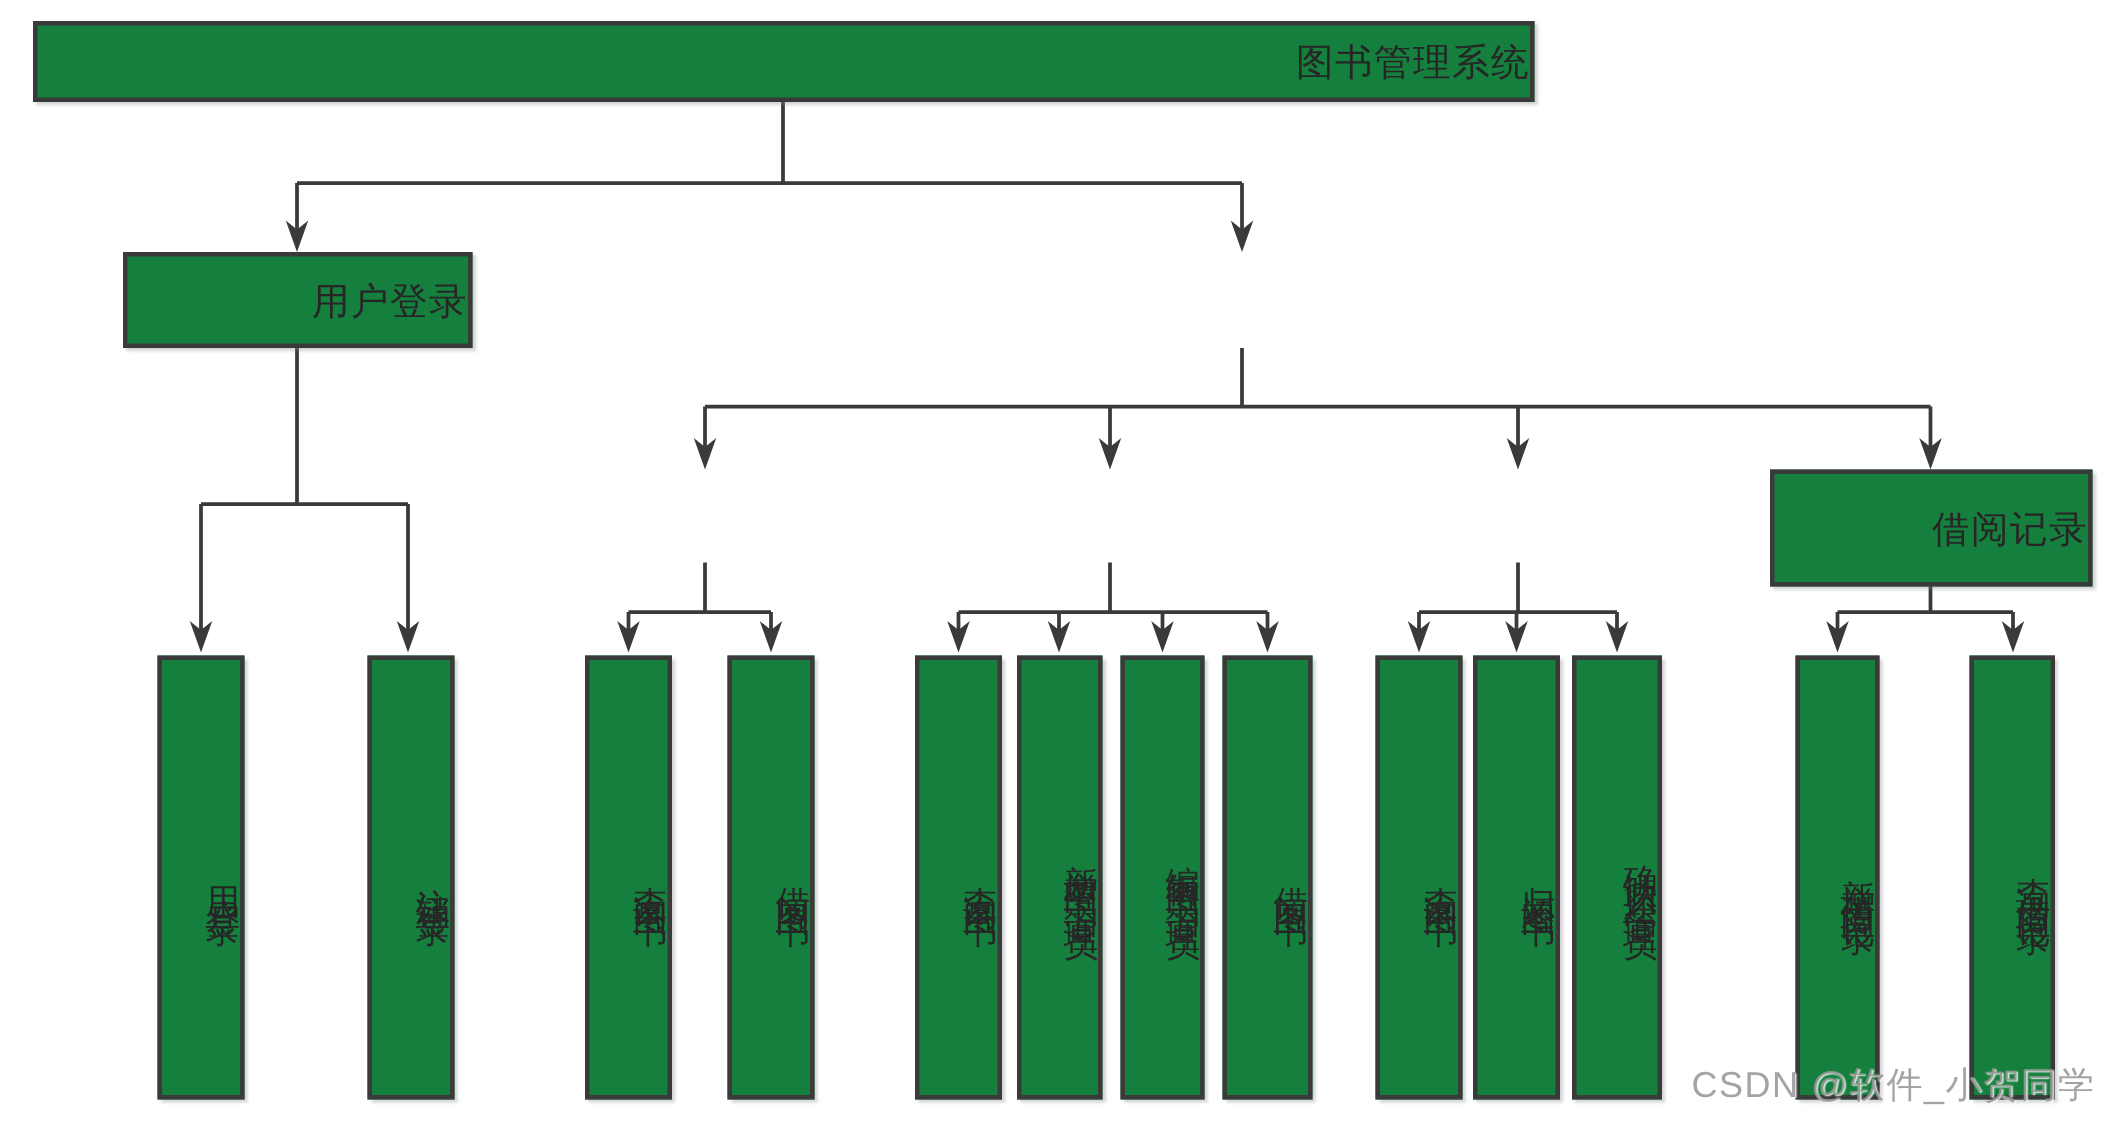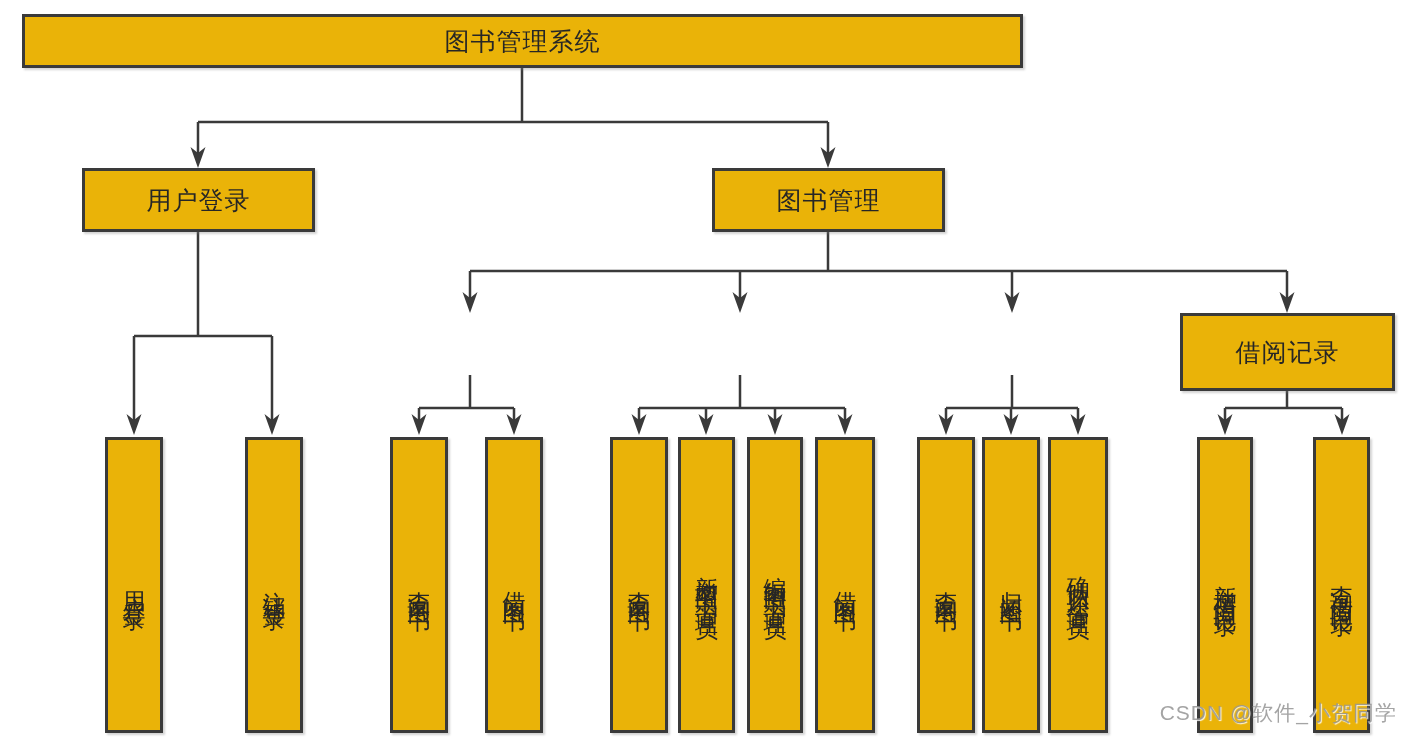--- a/index.html
+++ b/index.html
@@ -13,43 +13,43 @@
   }
   .connector-layer {
     position: absolute;
     left: 0; top: 0;
     width: 1405px; height: 747px;
     pointer-events: none;
   }
   .node {
     position: absolute;
     box-sizing: border-box;
-    background: #eab308;
+    background: #15803d;
     border: 3px solid #3a3a3a;
     display: flex;
     align-items: center;
-    justify-content: center;
+    justify-content: flex-end;
     color: #262626;
     box-shadow: 2px 2px 2px rgba(130,130,130,0.35);
   }
   .hbox { font-size: 25px; }
   .hbox span { white-space: nowrap; letter-spacing: 1px; }
   .vbox { font-size: 23px; }
   .vbox span {
     writing-mode: vertical-rl;
     text-orientation: mixed;
     letter-spacing: 6px;
     line-height: 1;
     white-space: nowrap;
   }
   .watermark {
     position: absolute;
     right: 8px;
-    bottom: 20px;
-    font-size: 21px;
+    bottom: 8px;
+    font-size: 24px;
     color: rgba(148,148,148,0.85);
     text-shadow: 1px 1px 1px rgba(255,255,255,0.9);
     letter-spacing: 1px;
     z-index: 5;
     white-space: nowrap;
   }
 </style>
 </head>
 <body>
 
@@ -95,23 +95,20 @@
       </g>
   </svg>
 
   <div class="node hbox" style="left:22px; top:14px; width:1001px; height:54px">
     <span>图书管理系统</span>
   </div>
 
   <div class="node hbox" style="left:82px; top:168px; width:233px; height:64px">
     <span>用户登录</span>
   </div>
-  <div class="node hbox" style="left:712px; top:168px; width:233px; height:64px">
-    <span>图书管理</span>
-  </div>
 
   <div class="node hbox" style="left:1180px; top:313px; width:215px; height:78px">
     <span>借阅记录</span>
   </div>
 
   <div class="node vbox" style="left:105px; top:437px; width:58px; height:296px">
     <span>用户登录</span>
   </div>
   <div class="node vbox" style="left:245px; top:437px; width:58px; height:296px">
     <span>注销登录</span>

